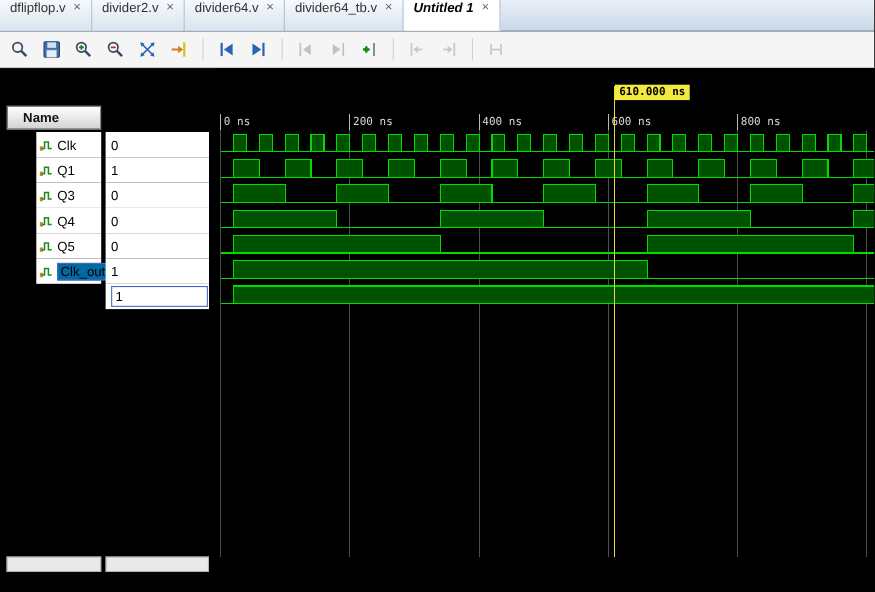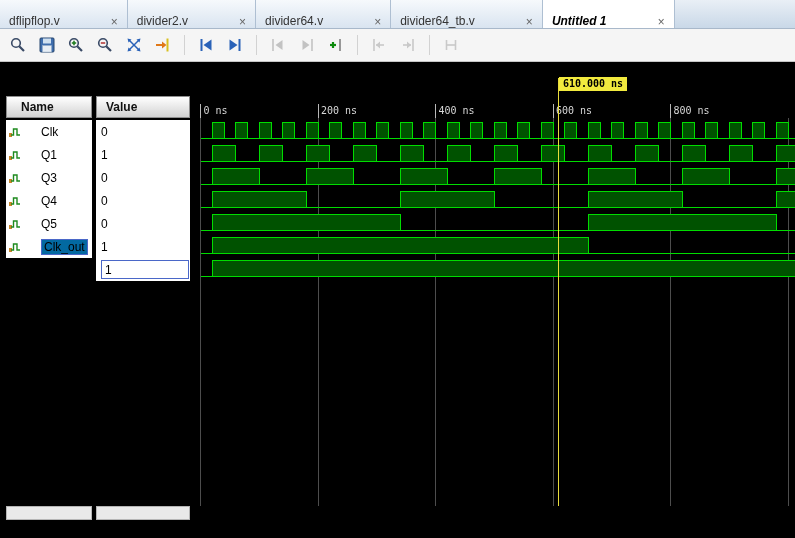--- a/index.html
+++ b/index.html
@@ -3,22 +3,22 @@
 <meta charset="utf-8">
 <style>
   html,body{margin:0;padding:0;}
   body{width:795px;height:538px;position:relative;overflow:hidden;background:#000;
        font-family:"Liberation Sans",sans-serif;}
 
   
   .tabbar{position:absolute;left:0;top:0;width:795px;height:29px;box-sizing:border-box;
           background:linear-gradient(#e9eff6,#c9d8e8);border-bottom:1px solid #a8b8ca;
           display:flex;align-items:stretch;}
-  .tab{display:flex;align-items:flex-end;padding:0 9px;font-size:12px;color:#333;
-       background:linear-gradient(#f6f9fc,#d9e4f0);border-right:1px solid #aebfd2;cursor:default;white-space:nowrap;gap:44px;}
+  .tab{display:flex;align-items:flex-start;padding:0 9px;font-size:12px;color:#333;
+       background:linear-gradient(#f6f9fc,#d9e4f0);border-right:1px solid #aebfd2;cursor:default;white-space:nowrap;}
   .tab.active{background:#fff;color:#000;font-weight:bold;font-style:italic;}
   .tab-close{margin-left:7px;color:#666;font-size:12px;line-height:1;font-weight:normal;}
 
   
   .toolbar{position:absolute;left:0;top:29px;width:795px;height:33px;box-sizing:border-box;
            background:#f5f5f5;border-bottom:1px solid #c6c6c6;
            display:flex;align-items:center;padding-left:8px;gap:9px;}
   .tbtn{width:20px;height:20px;display:flex;align-items:center;justify-content:center;}
   .tbtn.dis{opacity:.4;}
   .tsep{width:1px;height:20px;background:#d2d2d2;margin:0 2px;}
@@ -26,21 +26,21 @@
   
   .main{position:absolute;left:0;top:62px;width:795px;height:476px;background:#000;}
   .hdr{position:absolute;top:34px;height:22px;box-sizing:border-box;
        background:linear-gradient(#ffffff,#d2d2d2);border:1px solid #8f8f8f;
        display:flex;align-items:center;font-size:12px;font-weight:bold;color:#111;}
   .nhdr{left:6px;width:86px;padding-left:14px;}
   .vhdr{left:96px;width:94px;padding-left:9px;}
   .nrows{position:absolute;left:6px;top:58px;width:86px;}
   .vrows{position:absolute;left:96px;top:58px;width:94px;}
   .cell{height:23px;background:#fff;display:flex;align-items:center;font-size:12px;color:#000;box-sizing:border-box;}
-  .ncell{padding-left:3px;gap:20px;}
+  .ncell{padding-left:3px;gap:4px;margin-left:27px;}
   .vcell{padding-left:5px;}
   .sigicon{display:flex;width:12px;height:12px;flex:0 0 12px;}
   .editbox{border:1px solid #4a67c8;padding:0 2px;background:#0369a1;}
   .veditbox{border:1px solid #4a67c8;width:88px;height:19px;display:flex;align-items:center;
             padding-left:3px;box-sizing:border-box;background:#fff;}
 
   
   .canvas{position:absolute;left:197px;top:0;width:598px;height:476px;background:#000;overflow:hidden;}
   .canvas svg{position:absolute;left:0;top:0;}
   .cursorlabel{position:absolute;top:15px;height:14px;background:#f2ea3e;color:#000;
@@ -178,23 +178,20 @@
         <line x1="4.5" y1="4" x2="4.5" y2="14" stroke="#888" stroke-width="1.6"></line>
         <line x1="13.5" y1="4" x2="13.5" y2="14" stroke="#888" stroke-width="1.6"></line>
         <line x1="4.5" y1="9" x2="13.5" y2="9" stroke="#888" stroke-width="1.6"></line>
       </svg>
     </div>
   </div>
 
 <div class="main">
   <div class="hdr nhdr">
     <span>Name</span>
-  </div>
-  <div class="hdr vhdr">
-    <span>Value</span>
   </div>
 
   <div class="nrows">
       <div class="cell ncell">
         <span class="sigicon">
           <svg width="12" height="12" viewBox="0 0 12 12">
             <rect x="0" y="7" width="3" height="4" fill="#c8862a"></rect>
             <polyline points="2,9 4.5,9 4.5,3 8,3 8,9 11,9" fill="none" stroke="#1e8a1e" stroke-width="1.4"></polyline>
           </svg>
         </span>

